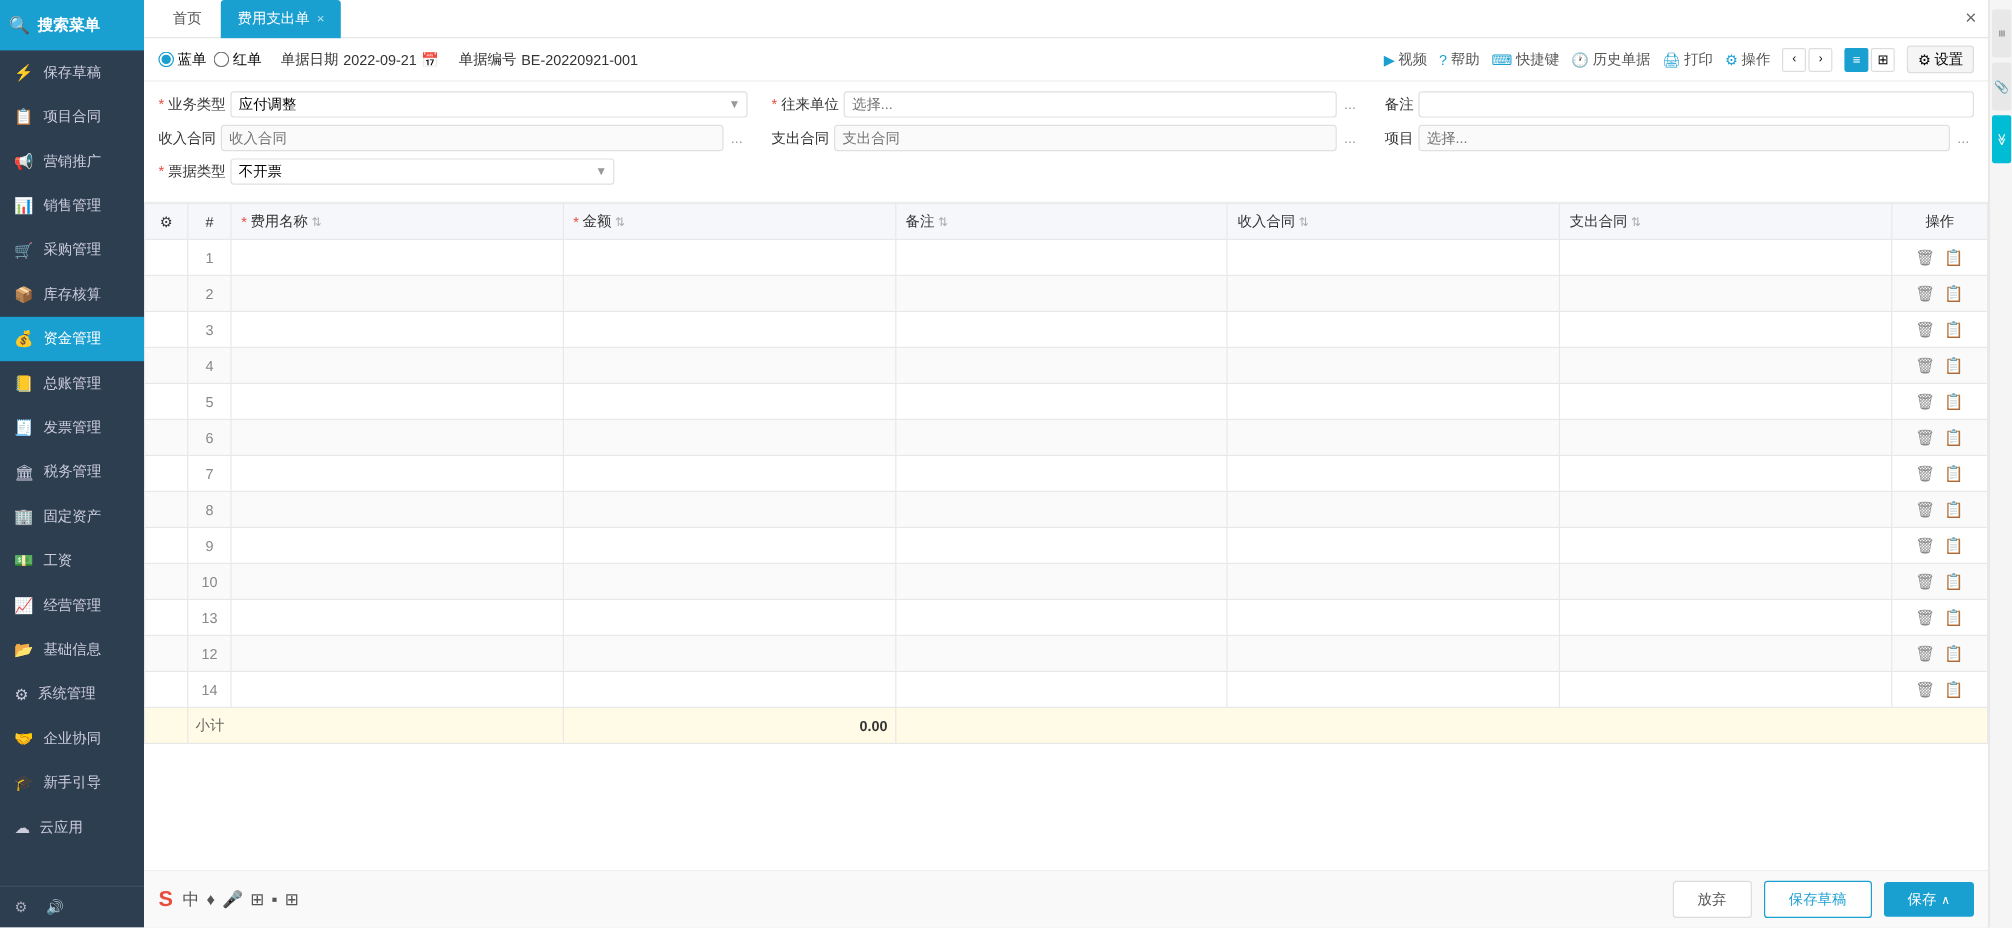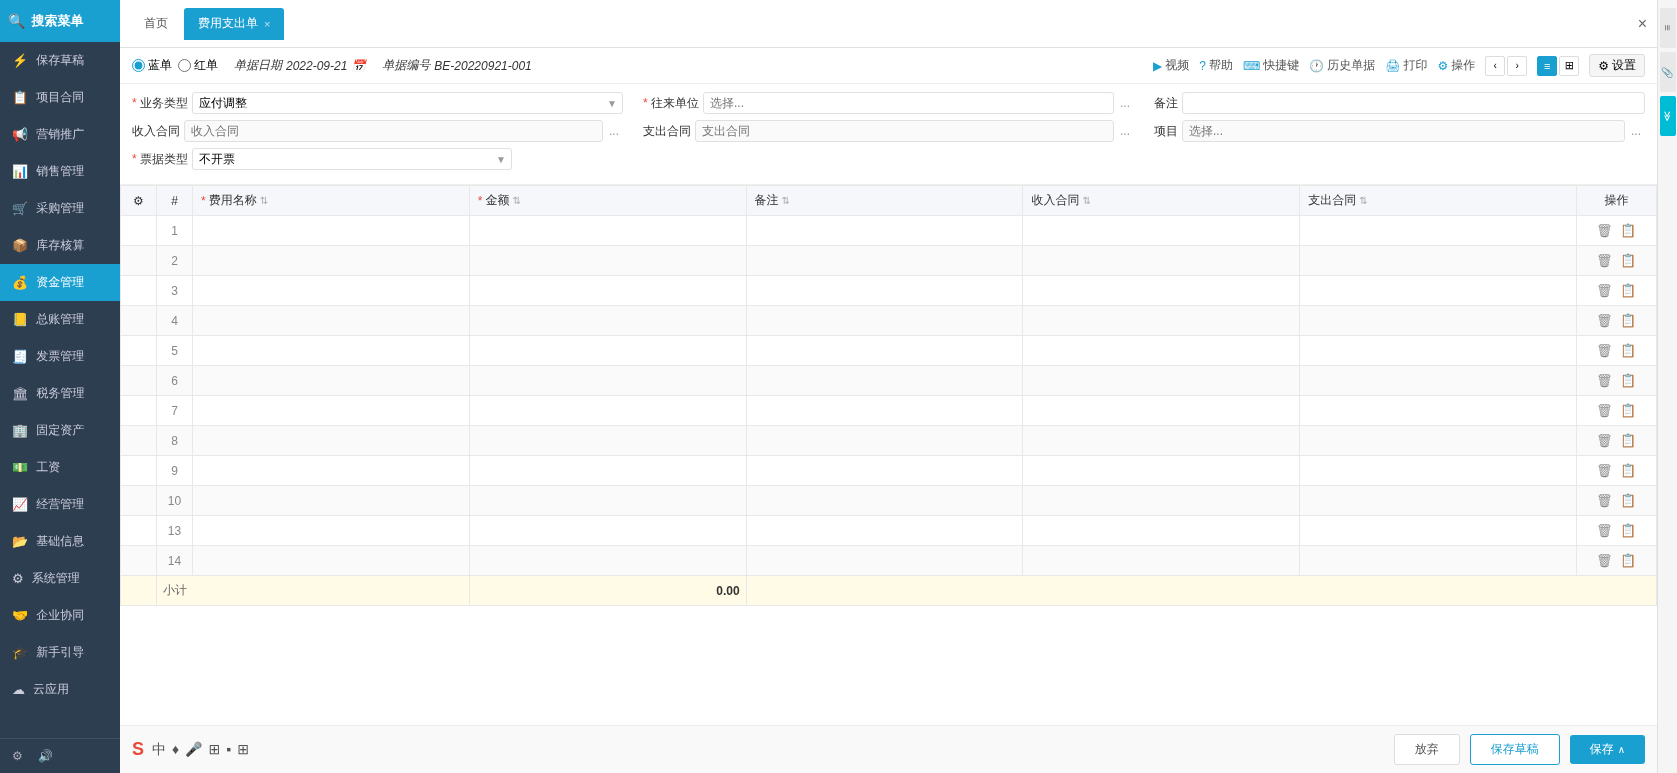--- a/index.html
+++ b/index.html
@@ -60,21 +60,21 @@
       overflow: hidden;
     }
 
     
     .tab-bar {
       display: flex;
       align-items: center;
       background: #fff;
       border-bottom: 1px solid #e0e0e0;
       padding: 0 10px;
-      height: 48px;
+      height: 32px;
       gap: 2px;
     }
     .tab {
       display: flex;
       align-items: center;
       padding: 0 14px;
       height: 32px;
       cursor: pointer;
       font-size: 12px;
       border-radius: 3px 3px 0 0;
@@ -130,21 +130,20 @@
       cursor: pointer;
       font-size: 12px;
     }
     .radio-blue { accent-color: #1a9fd1; }
     .toolbar-field {
       display: flex;
       align-items: center;
       gap: 4px;
       font-size: 12px;
       color: #333;
-      font-style: italic;
     }
     .toolbar-field-value {
       color: #333;
       font-size: 12px;
     }
     .toolbar-right {
       margin-left: auto;
       display: flex;
       align-items: center;
       gap: 10px;
@@ -868,20 +867,35 @@
     <td><input style="width: 100%; border: none; outline: none; background: transparent; font-size: 12px;"></td>
     <td>
       <div class="td-ops">
         <span class="op-icon">🗑</span>
         <span class="op-icon">📋</span>
       </div>
     </td>
   </tr>
             <tr>
     <td class="td-num"></td>
+    <td class="td-num">12</td>
+    <td><input style="width: 100%; border: none; outline: none; background: transparent; font-size: 12px;"></td>
+    <td><input style="width: 100%; border: none; outline: none; background: transparent; font-size: 12px;"></td>
+    <td><input style="width: 100%; border: none; outline: none; background: transparent; font-size: 12px;"></td>
+    <td><input style="width: 100%; border: none; outline: none; background: transparent; font-size: 12px;"></td>
+    <td><input style="width: 100%; border: none; outline: none; background: transparent; font-size: 12px;"></td>
+    <td>
+      <div class="td-ops">
+        <span class="op-icon">🗑</span>
+        <span class="op-icon">📋</span>
+      </div>
+    </td>
+  </tr>
+            <tr>
+    <td class="td-num"></td>
     <td class="td-num">14</td>
     <td><input style="width: 100%; border: none; outline: none; background: transparent; font-size: 12px;"></td>
     <td><input style="width: 100%; border: none; outline: none; background: transparent; font-size: 12px;"></td>
     <td><input style="width: 100%; border: none; outline: none; background: transparent; font-size: 12px;"></td>
     <td><input style="width: 100%; border: none; outline: none; background: transparent; font-size: 12px;"></td>
     <td><input style="width: 100%; border: none; outline: none; background: transparent; font-size: 12px;"></td>
     <td>
       <div class="td-ops">
         <span class="op-icon">🗑</span>
         <span class="op-icon">📋</span>

